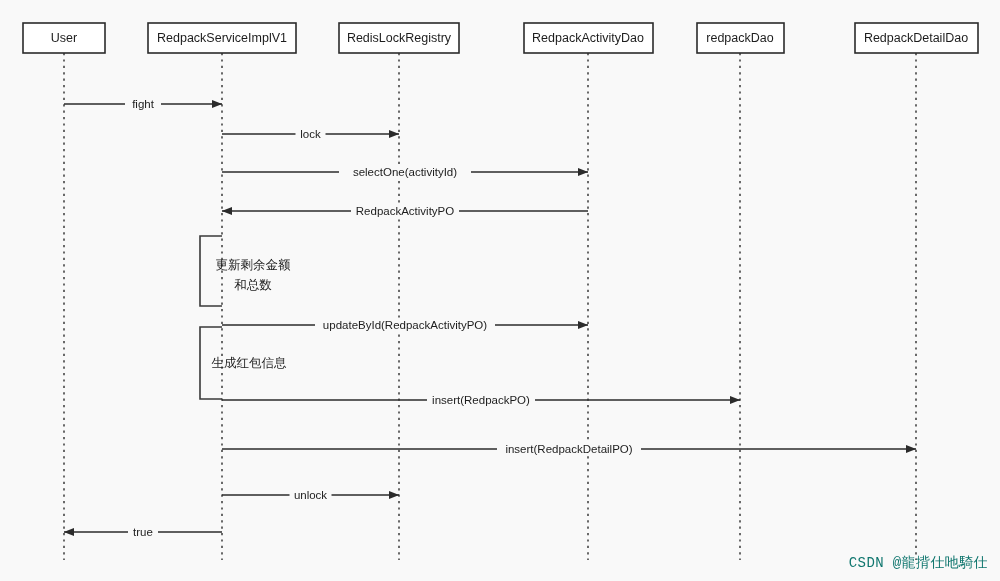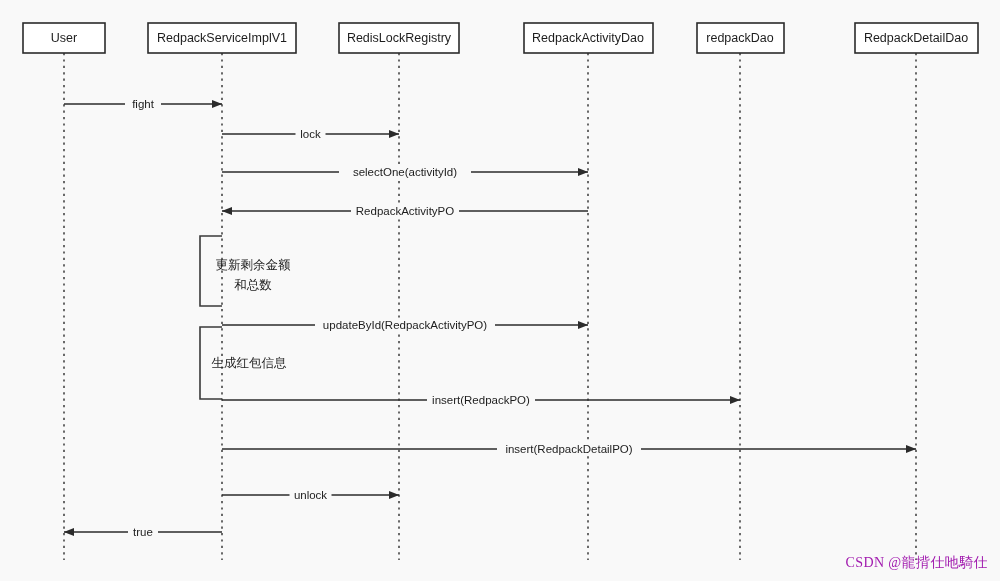--- a/index.html
+++ b/index.html
@@ -71,23 +71,23 @@
     font-family: "DejaVu Sans", "Liberation Sans", sans-serif;
     font-size: 12.5px;
     fill: #1d1d1d;
     text-anchor: middle;
     dominant-baseline: middle;
   }
   .watermark {
     position: absolute;
     right: 12px;
     bottom: 9px;
-    font-family: Liberation Serif, serif;
+    font-family: Liberation Mono, monospace;
     font-size: 14px;
-    color: #a21caf;
+    color: #0f766e;
     letter-spacing: 0.4px;
     user-select: none;
     white-space: nowrap;
   }
 </style>
 </head>
 <body>
 
 <div id="diagram-root">
 

